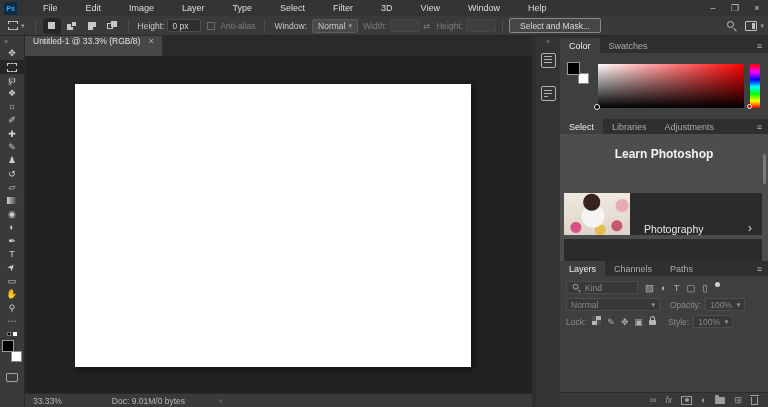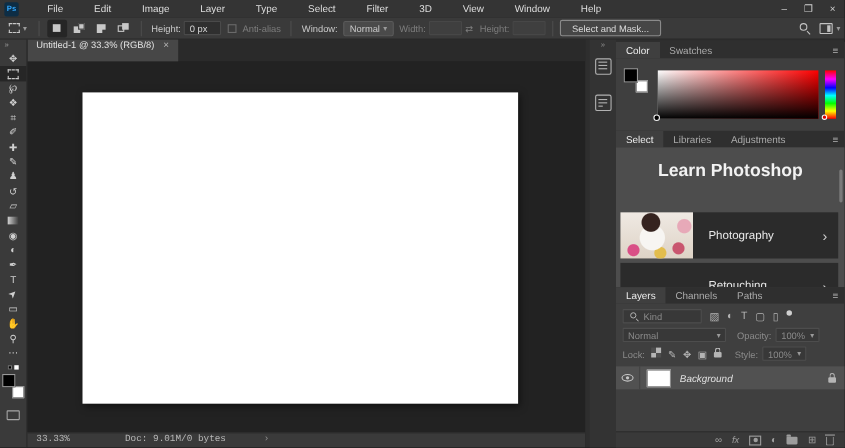--- a/index.html
+++ b/index.html
@@ -84,21 +84,21 @@
   .fgsw { position:absolute; left:1px; top:1px; width:12px; height:12px;
     background:#000000; border:1px solid #9a9a9a; }
   .qmask { width:12px; height:9px; border:1px solid #a5a5a5; border-radius:1px; margin-top:10px; }
   
   .pasteboard { position:absolute; left:25px; top:56px; width:507px; height:337px; background:#222222; }
   .canvas { position:absolute; left:50px; top:28px; width:396px; height:283px;
     background:#ffffff; box-shadow:2px 2px 7px rgba(0,0,0,.55); }
   
   .statusbar { position:absolute; left:25px; top:393px; width:507px; height:14px;
     background:#3a3a3a; border-top:1px solid #2c2c2c; display:flex;
-    align-items:flex-start; font-size:8.5px; color:#b9b9b9;font-family:Liberation Mono, monospace; }
+    align-items:center; font-size:8.5px; color:#b9b9b9; }
   .zoomtxt { padding:0 8px; }
   .docinfo { margin-left:42px; }
   .statchv { margin-left:34px; color:#8f8f8f; font-size:9px; }
   
   .dock { position:absolute; left:532px; top:36px; width:236px; height:371px; background:#2e2e2e; }
   .dockstrip { position:absolute; left:4px; top:0; width:24px; height:371px;
     background:#333333; display:flex; flex-direction:column; align-items:center; }
   .strip-collapse { font-size:7px; color:#8f8f8f; margin:2px 0 8px; }
   .dock-ic { width:15px; height:15px; border:1.4px solid #b2b2b2; border-radius:2px;
     margin-bottom:18px; position:relative; }
@@ -128,25 +128,25 @@
   .sathandle { position:absolute; left:34px; top:66px; width:6px; height:6px;
     border:1px solid #f0f0f0; border-radius:50%; background:#000; }
   .huebar { position:absolute; left:190px; top:26px; width:10px; height:44px;
     background:linear-gradient(to bottom,#ff0000,#ff00ff 18%,#0000ff 36%,#00ffff 52%,#00ff00 68%,#ffff00 84%,#ff0000); }
   .huehandle { position:absolute; left:187px; top:66px; width:5px; height:5px;
     border:1px solid #f5f5f5; border-radius:50%; background:#d00; }
   
   .learnpanel { top:83px; height:142px; }
   .learnbody { position:absolute; left:0; top:15px; width:208px; height:127px;
     background:#4d4d4d; overflow:hidden; }
-  .learntitle { margin-top:13px; text-align:center; font-size:16px; font-weight:bold; color:#f2f2f2; }
+  .learntitle { margin-top:13px; text-align:center; font-size:12px; font-weight:bold; color:#f2f2f2; }
   .learndesc { margin:6px auto 0; width:182px; text-align:center; font-size:9.5px;
     line-height:1.35; color:#e0e0e0; }
   .card { position:absolute; left:4px; width:198px; height:42px; background:#2b2b2b;
-    display:flex; align-items:center; }
+    display:flex; align-items:flex-end; }
   .card1 { top:59px; }
   .card2 { top:105px; }
   .thumb { width:66px; height:42px; flex:none; }
   .thumb.photog { background:
       radial-gradient(circle at 42% 22%, #35231f 0 8px, transparent 9px),
       radial-gradient(circle at 44% 55%, #f7f5f2 0 11px, transparent 12px),
       radial-gradient(circle at 18% 82%, #d94f86 0 5px, transparent 6px),
       radial-gradient(circle at 55% 88%, #e3bd4d 0 5px, transparent 6px),
       radial-gradient(circle at 80% 78%, #c9566f 0 5px, transparent 6px),
       radial-gradient(circle at 88% 30%, #e7a9b8 0 6px, transparent 7px),
@@ -458,28 +458,20 @@
           <span class="lockic">✎</span>
           <span class="lockic">✥</span>
           <span class="lockic">▣</span>
           <span class="lockic"><span class="padlock"></span></span>
           <span style="margin-left:12px;">Style:</span>
           <span class="dsel opbox">
             <span>100%</span>
             <span class="chv">▾</span>
           </span>
         </div>
-        <div class="layerrow">
-          <span class="eyebox">
-              <span class="eye"></span>
-            </span>
-          <span class="lthumb"></span>
-          <span class="lname">Background</span>
-          <span class="llock"><span class="padlock"></span></span>
-        </div>
         <div class="lbottom">
           <span class="bic">∞</span>
           <span class="bic fxtxt">fx</span>
           <span class="bic">
               <span class="maskic"></span>
             </span>
           <span class="bic">◐</span>
           <span class="bic">
               <span class="folder"></span>
             </span>

